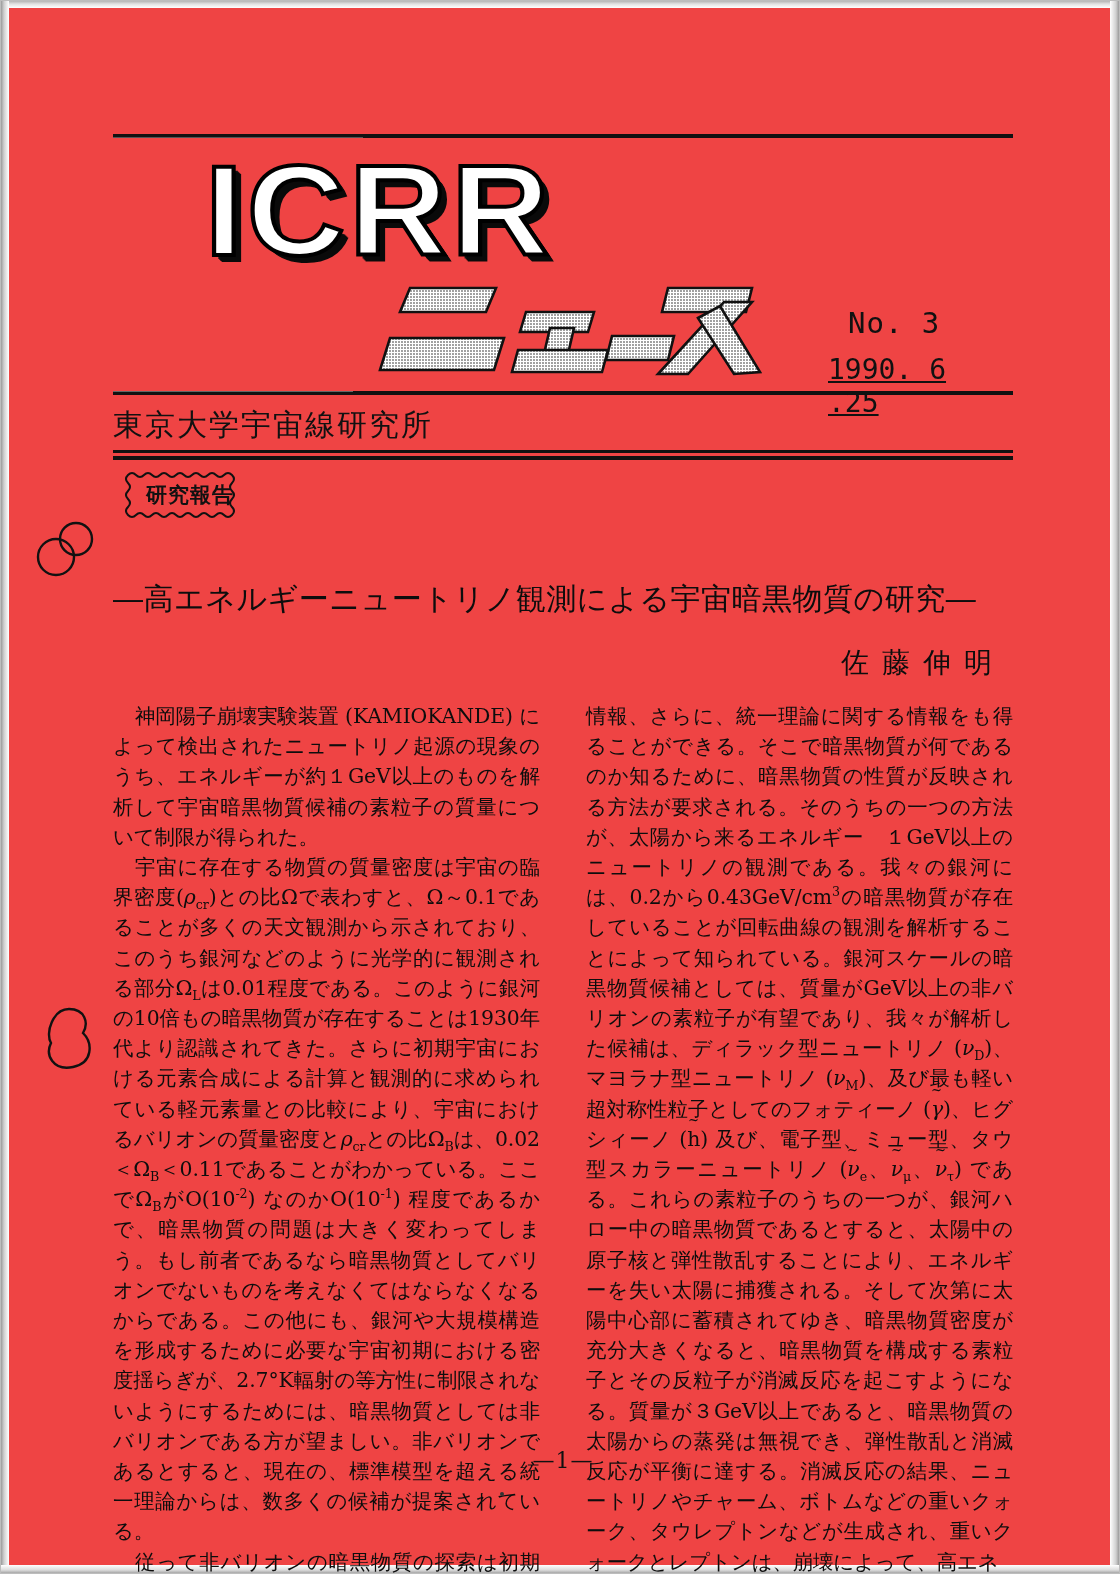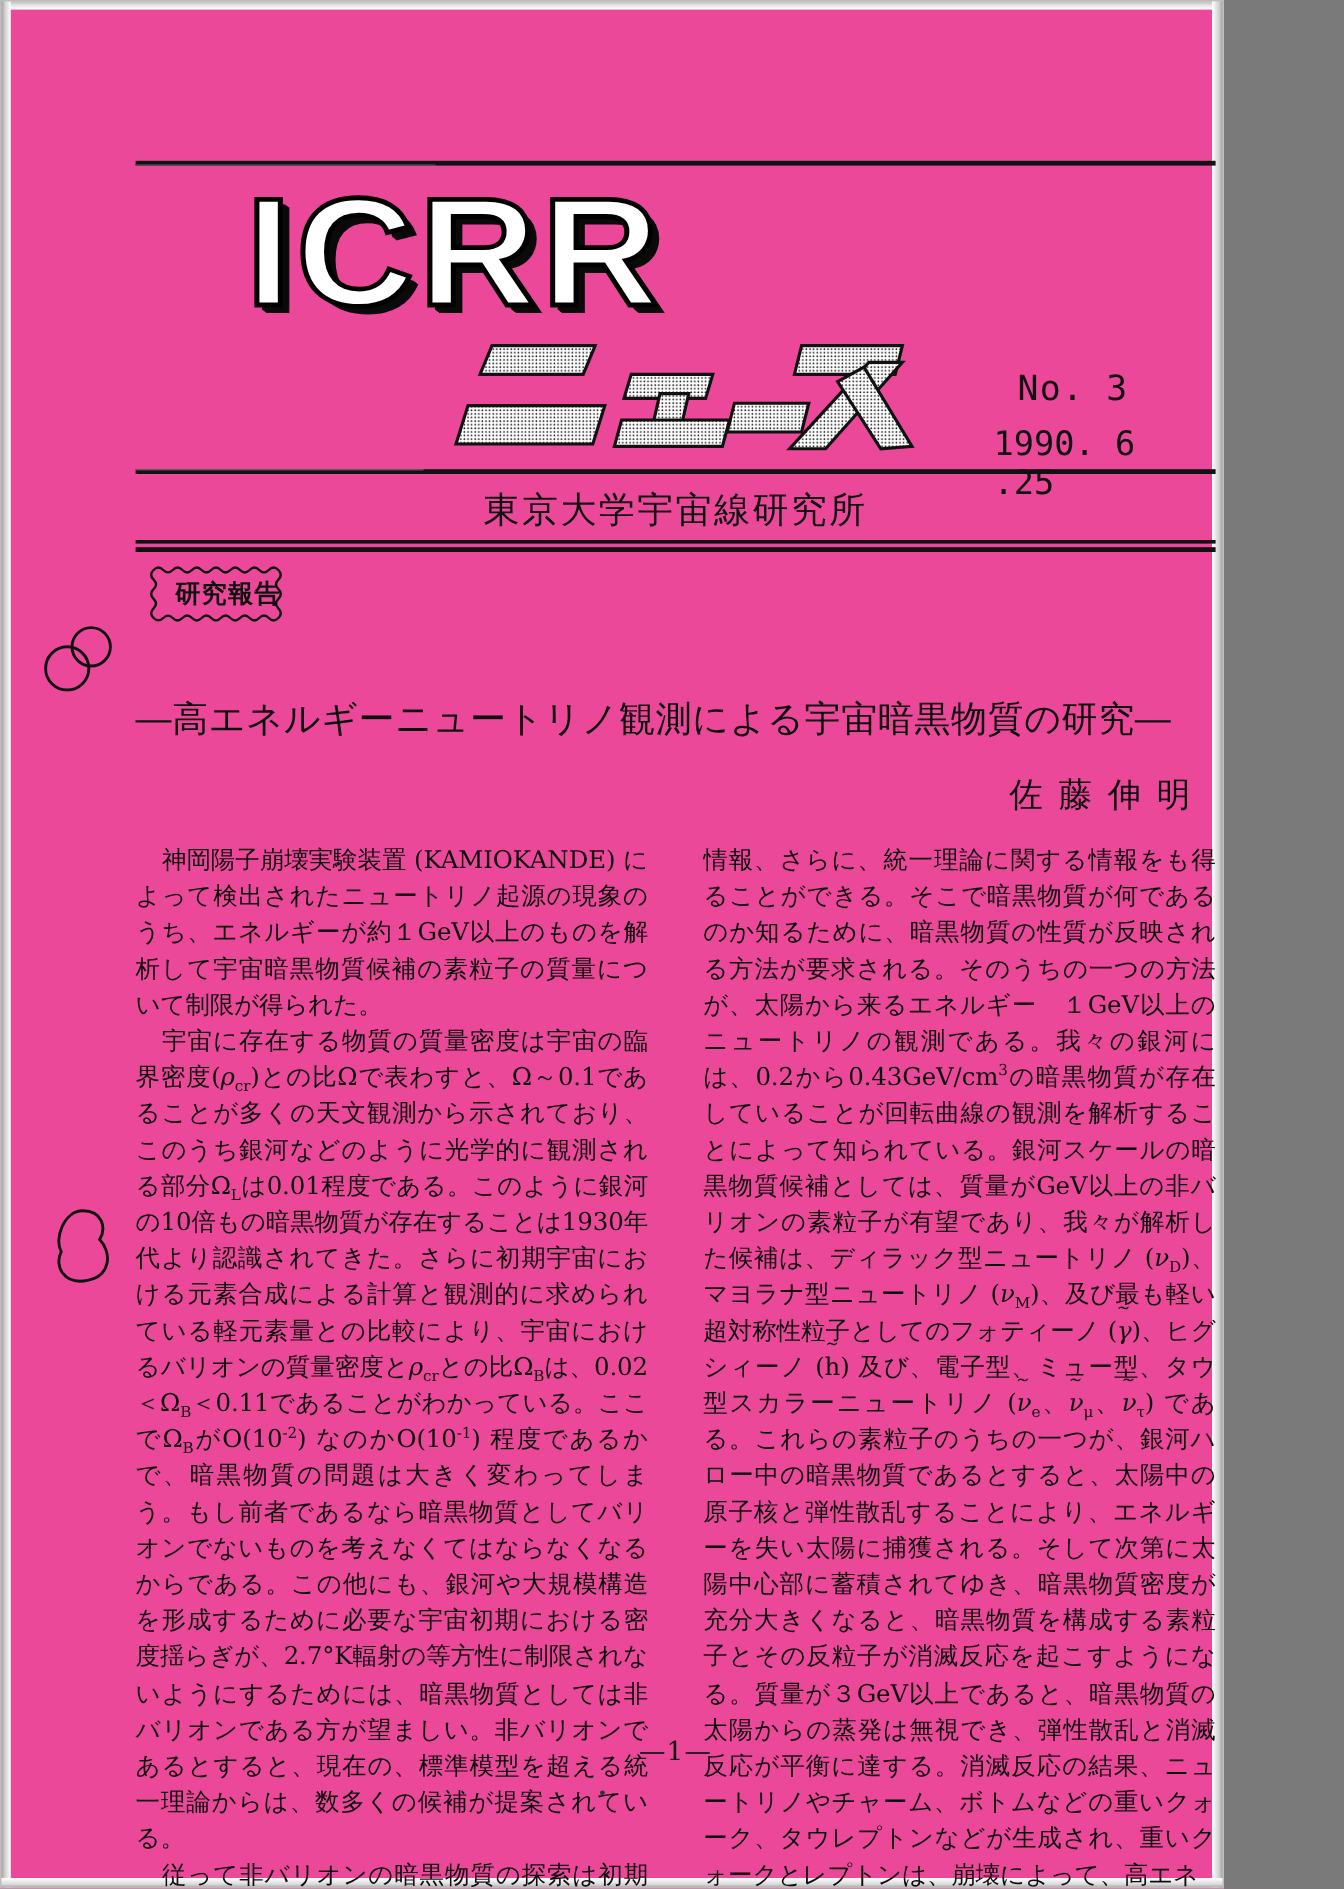--- a/index.html
+++ b/index.html
@@ -6,23 +6,23 @@
     margin: 0;
     padding: 0;
     background: #7a7a7a;
   }
   body {
     font-family: "Liberation Serif", "DejaVu Serif", serif;
   }
 
   .page {
     position: relative;
-    width: 1020px;
+    width: 1120px;
     height: 1574px;
-    background: #ec4899;
+    background: #ef4444;
     overflow: hidden;
     box-sizing: border-box;
     border: 1px solid #bdbdbd;
     box-shadow: inset 0 0 0 1px #ffffff;
   }
   
   .scan-edge-left {
     position: absolute; left: 0; top: 0; width: 8px; height: 100%;
     background: linear-gradient(to right, #9a9a9a 0px, #cfcfcf 3px, #ffffff 8px);
   }
@@ -96,34 +96,34 @@
     letter-spacing: 1px;
   }
   .masthead-date {
     position: absolute;
     left: 715px;
     top: 352px;
     font-family: "DejaVu Sans Mono", "Liberation Mono", monospace;
     font-size: 28px;
     color: #111;
     letter-spacing: 0px;
+    text-decoration: underline;
   }
 
   .rule-mid {
     position: absolute; left: 0; top: 390px; width: 900px; height: 4px; background: #111;
   }
   .rule-mid::after {
     content: ""; position: absolute; left: 0; top: 0px; width: 240px; height: 1px; background: #666;
   }
 
   .institution {
     position: absolute;
     left: 0; top: 404px;
     width: 900px;
-    text-align: center;
     font-size: 30px;
     letter-spacing: 2px;
     color: #111;
     font-family: "DejaVu Sans", "Liberation Sans", sans-serif;
   }
 
   .rule-bot-a {
     position: absolute; left: 0; top: 449px; width: 900px; height: 3px; background: #111;
   }
   .rule-bot-b {

